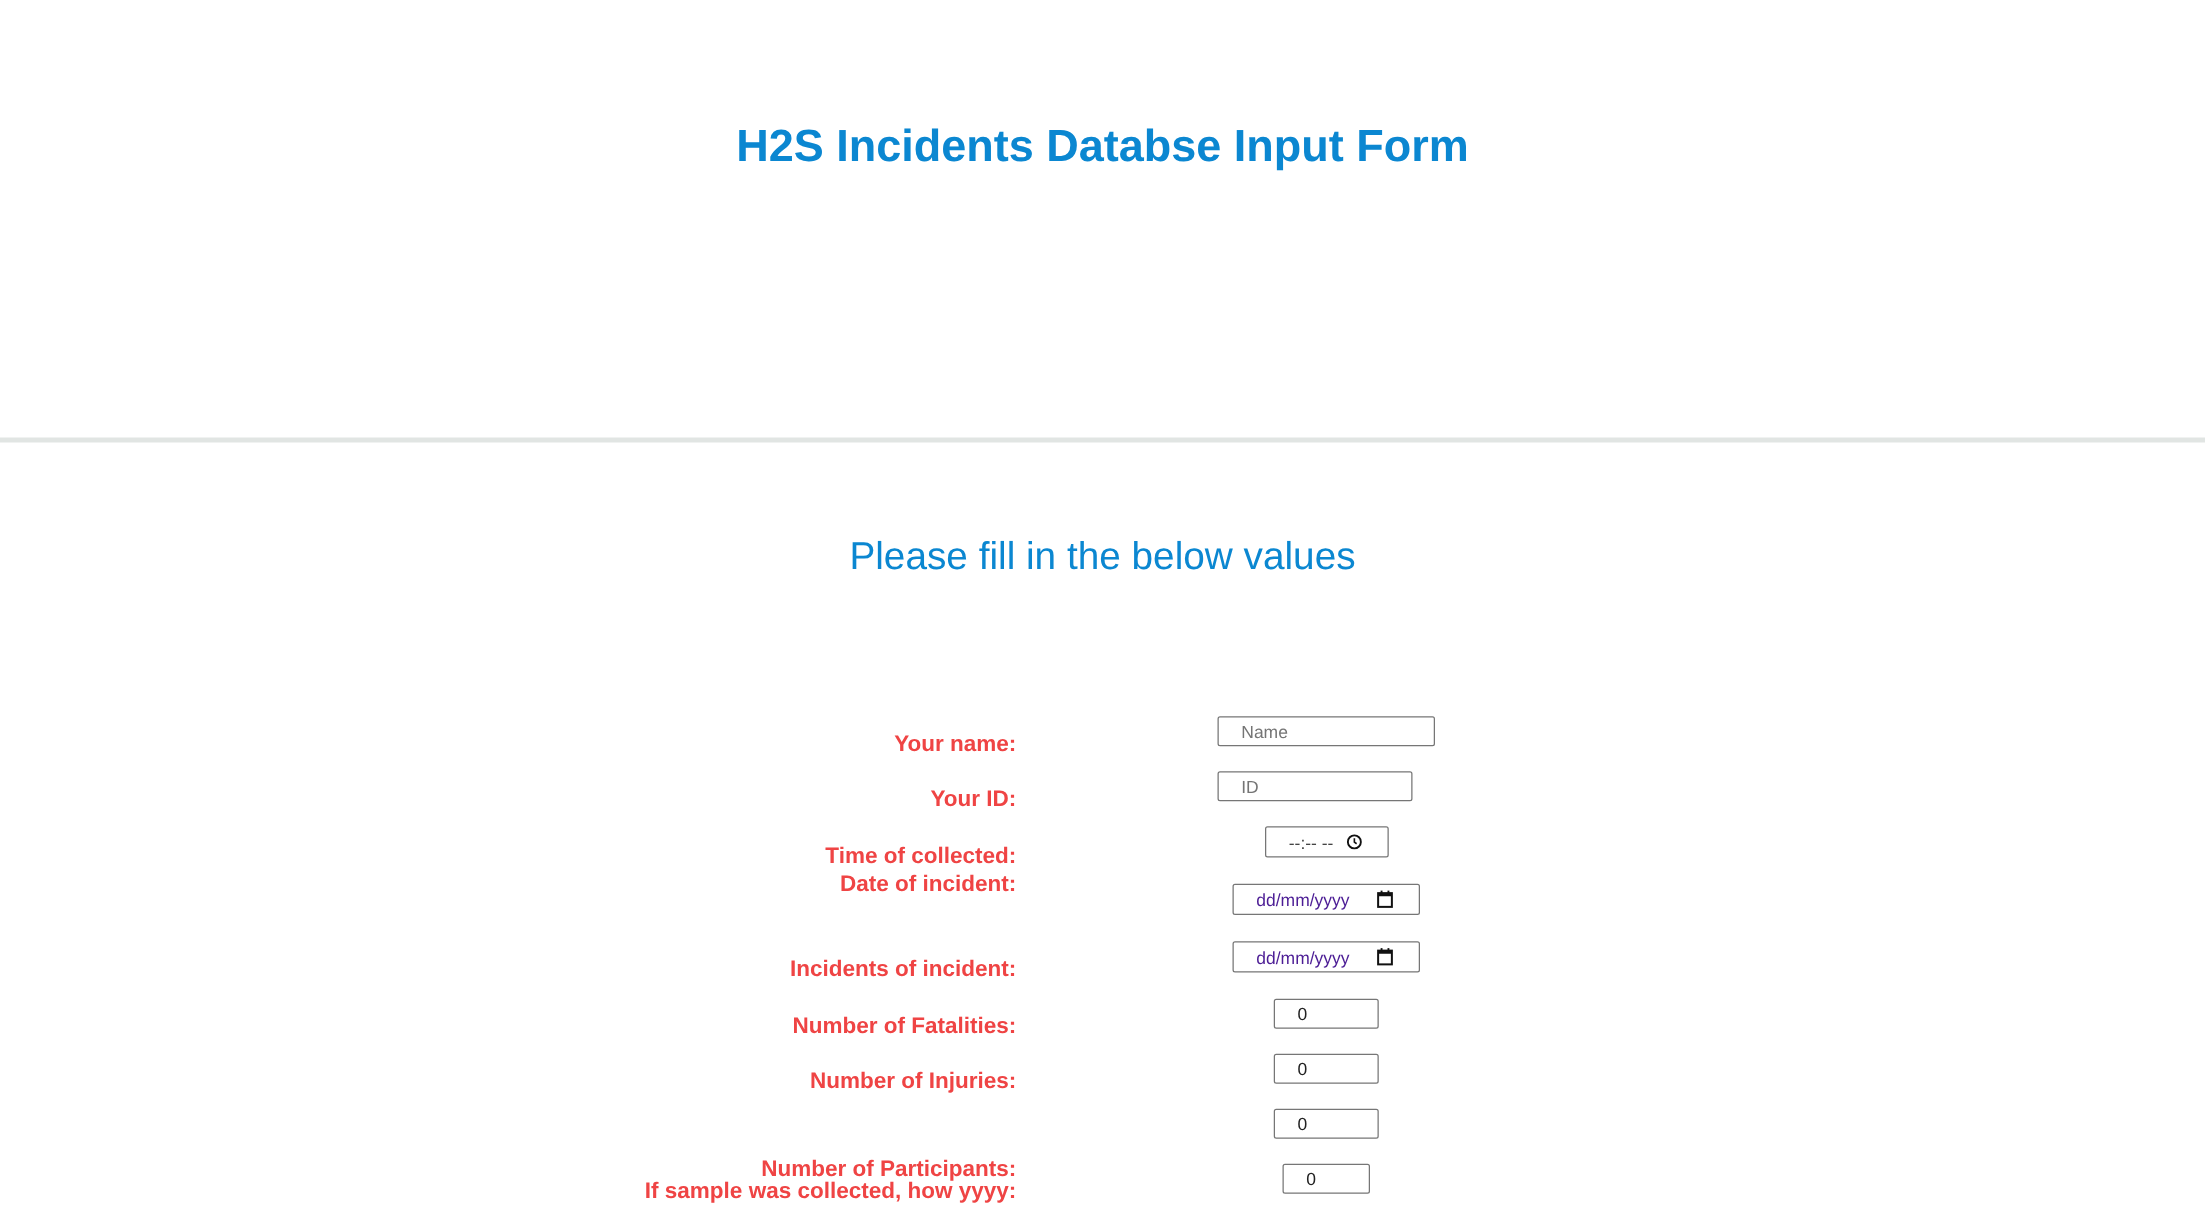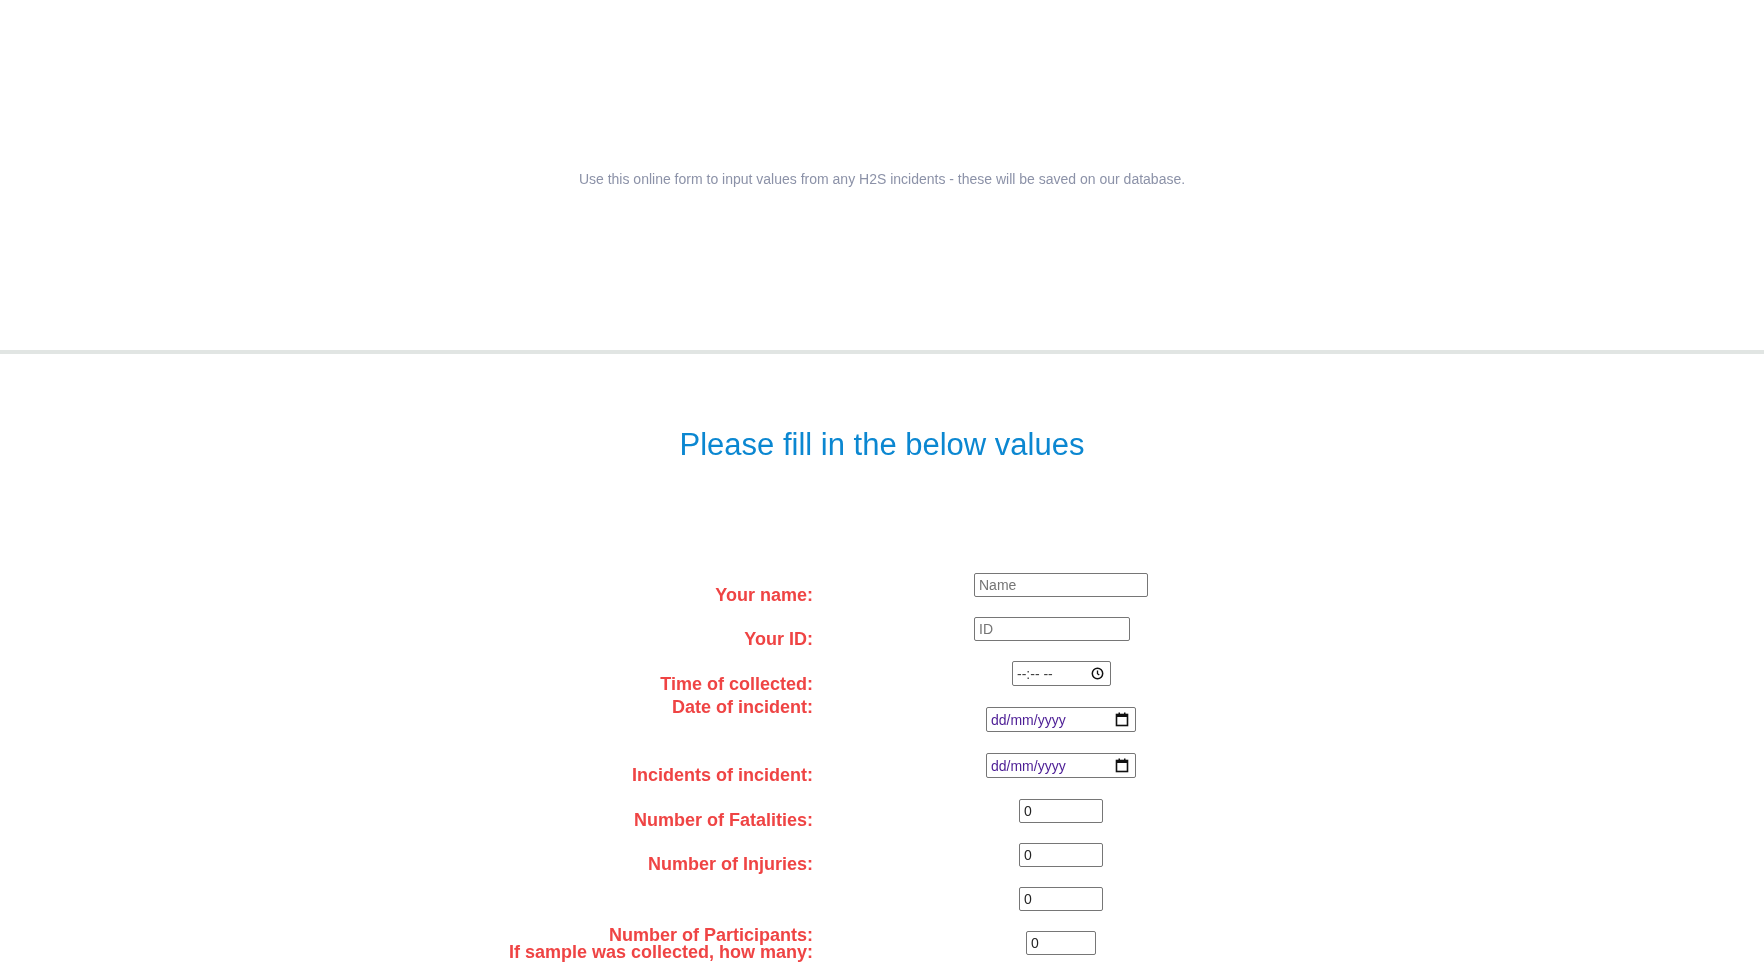--- a/index.html
+++ b/index.html
@@ -21,32 +21,32 @@
     position: absolute; left: 0; width: 1764px; top: 424px; text-align: center;
     font-size: 31px; font-weight: normal; color: #0b87d1; margin: 0; line-height: 42px;
   }
   .label {
     position: absolute; right: 951px; font-size: 18px; font-weight: bold; color: #ef4444;
     line-height: 22px; white-space: nowrap; text-align: right;
   }
   .field {
     position: absolute; box-sizing: border-box; border: 1px solid #767676; border-radius: 2px;
     background: #fff; font-family: "Liberation Sans", sans-serif; font-size: 14px; color: #222;
-    padding: 0 4px; display: flex; align-items: center; justify-content: space-between;
+    padding: 0 18px; display: flex; align-items: center; justify-content: space-between;
   }
   .field .ph { color: #757575; }
   .field .val { color: #222; }
   .field .datetxt { color: #4c1d95; font-size: 14px; }
   .icon { display: inline-flex; align-items: center; justify-content: center; margin-right: 2px; }
 </style>
 </head>
 <body>
 
 <div class="header">
-  <p class="subtitle">Use this online form to input values from any H2S incidents - these will be saved on our database.</p>
+  <h1 class="title">H2S Incidents Databse Input Form</h1>
 </div>
 <div class="divider"></div>
 
 <h2 class="section-title">Please fill in the below values</h2>
 
 <form>
 
   <label class="label" style="top:584px">Your name:</label>
   <div class="field" style="left:974px; top:573px; width:174px; height:24px;">
     <span class="ph">Name</span>
@@ -102,17 +102,17 @@
   <label class="label" style="top:853px">Number of Injuries:</label>
   <div class="field" style="left:1019px; top:843px; width:84px; height:24px;">
     <span class="val">0</span>
   </div>
 
   <label class="label" style="top:924px">Number of Participants:</label>
   <div class="field" style="left:1019px; top:887px; width:84px; height:24px;">
     <span class="val">0</span>
   </div>
 
-  <label class="label" style="top:941px">If sample was collected, how many:</label>
+  <label class="label" style="top:941px">If sample was collected, how yyyy:</label>
   <div class="field" style="left:1026px; top:931px; width:70px; height:24px;">
     <span class="val">0</span>
   </div>
 </form>
 
 </body></html>

